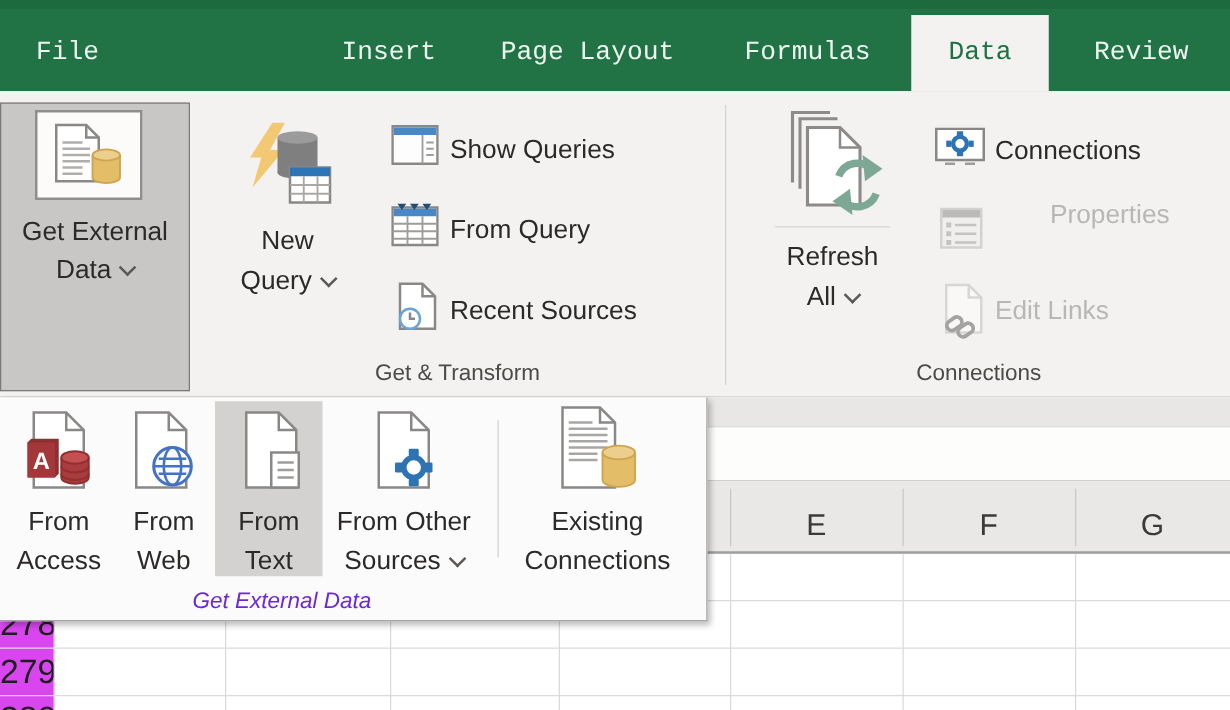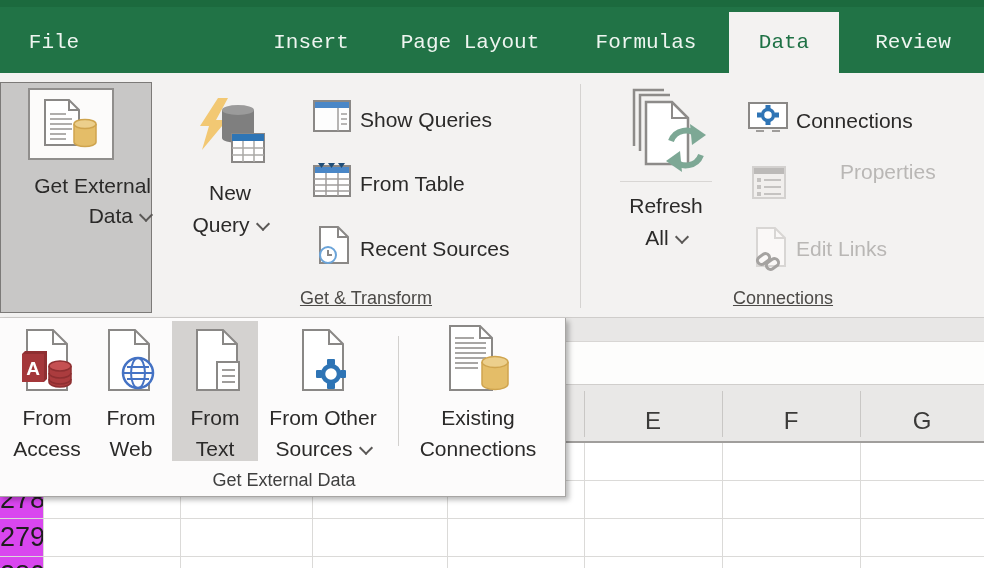--- a/index.html
+++ b/index.html
@@ -12,28 +12,28 @@
   .tab{position:absolute;top:12px;height:61px;display:flex;align-items:center;justify-content:center;
        color:#eef5f0;font-size:21px;cursor:default;font-family:Liberation Mono, monospace;}
   .tab.active{background:#f3f2f1;color:#1e7145;}
   
   .ribbon{position:absolute;left:0;top:73px;width:984px;height:244px;background:#f3f2f1;
           border-bottom:1px solid #cfcdcb;color:#2b2a29;}
   .ged-btn{position:absolute;left:0;top:9px;width:152px;height:231px;background:#c8c7c6;
            border:1px solid #7c7a78;box-sizing:border-box;}
   .ged-iconbox{position:absolute;left:27px;top:5px;width:82px;height:68px;background:#fcfbfa;
                border:2px solid #908e8c;display:flex;align-items:center;justify-content:center;}
-  .btn-line{position:absolute;width:100%;text-align:right;font-size:21px;line-height:26px;}
+  .btn-line{position:absolute;width:100%;text-align:center;font-size:21px;line-height:26px;}
   .chev{display:inline-block;width:8px;height:8px;border-right:2px solid #5a5856;
         border-bottom:2px solid #5a5856;transform:rotate(45deg);margin-left:8px;
         position:relative;top:-3px;}
   .rlabel{position:absolute;font-size:21px;line-height:28px;white-space:nowrap;}
   .rlabel.disabled{color:#b9b7b5;}
   .center-line{position:absolute;text-align:center;font-size:21px;line-height:26px;white-space:nowrap;}
-  .group-label{position:absolute;top:215px;width:200px;text-align:center;font-size:18px;color:#4c4a47;text-decoration:underline;}
+  .group-label{position:absolute;top:215px;width:200px;text-align:center;font-size:18px;color:#4c4a47;}
   .vsep{position:absolute;width:1px;background:#d5d3d1;}
   .icon{position:absolute;}
   
   .sheet{position:absolute;left:0;top:318px;width:984px;height:250px;background:#fff;}
   .band-upper{position:absolute;left:0;top:0;width:984px;height:23px;background:#e8e7e6;
               border-bottom:1px solid #d8d6d4;}
   .band-formula{position:absolute;left:0;top:24px;width:984px;height:42px;background:#fdfdfc;
                 border-bottom:1px solid #d0cecc;}
   .col-headers{position:absolute;left:0;top:67px;width:984px;height:56px;background:#e9e8e7;
                border-bottom:2px solid #a09e9c;}
@@ -43,21 +43,21 @@
   .gridline-h{position:absolute;left:0;width:984px;height:1px;background:#dbdad8;}
   .row-headers{position:absolute;left:0;top:125px;width:43px;height:125px;background:#d946ef;}
   .row-h{position:absolute;left:0;width:40px;height:38px;text-align:right;padding-right:3px;
          overflow:hidden;white-space:nowrap;font-size:27px;line-height:38px;color:#1e1e1e;}
   
   .panel{position:absolute;left:0;top:318px;width:566px;height:179px;background:#fcfbfb;
          border-right:1px solid #a7a5a3;border-bottom:1px solid #a7a5a3;box-sizing:border-box;
          box-shadow:3px 3px 5px rgba(0,0,0,.28);z-index:50;color:#2b2a29;}
   .dd-highlight{position:absolute;left:172px;top:3px;width:86px;height:140px;background:#d4d2d0;}
   .dd-label{position:absolute;top:84px;width:120px;text-align:center;font-size:21px;line-height:31px;}
-  .dd-footer{position:absolute;top:152px;width:260px;text-align:center;font-size:18px;color:#404040;}
+  .dd-footer{position:absolute;top:152px;width:260px;text-align:left;font-size:18px;color:#6d28d9;font-style:italic;}
   .panel-sep{position:absolute;left:398px;top:18px;width:1px;height:110px;background:#d2d0ce;}
 </style>
 </head>
 <body>
 
 <div class="screen">
 
   <div class="tabbar">
     <div class="tabbar-topstrip"></div>
     <div class="tab" style="left:14px;width:80px;">File</div>
@@ -138,21 +138,21 @@
             <polygon points="25,1 32,1 28.5,6"></polygon>
         </g>
         <g stroke="#9f9d9b" stroke-width="1.5">
           <line x1="1" y1="17" x2="37" y2="17"></line>
             <line x1="1" y1="23" x2="37" y2="23"></line>
             <line x1="1" y1="29" x2="37" y2="29"></line>
           <line x1="13" y1="11" x2="13" y2="34"></line>
             <line x1="25" y1="11" x2="25" y2="34"></line>
         </g>
       </svg>
-      <div class="rlabel" style="left:360px;top:97px;">From Table</div>
+      <div class="rlabel" style="left:360px;top:97px;">From Query</div>
     </div>
 
     <div>
       <svg class="icon" style="left:316px;top:152px;" width="36" height="40" viewBox="0 0 36 40">
         <path d="M4 2 H22 L32 12 V38 H4 Z" fill="#ffffff" stroke="#8a8886" stroke-width="2"></path>
         <path d="M22 2 V12 H32" fill="none" stroke="#8a8886" stroke-width="2"></path>
         <circle cx="12" cy="30" r="8" fill="#ffffff" stroke="#6ba4d9" stroke-width="2"></circle>
         <path d="M12 25 V30 H16" fill="none" stroke="#8a8886" stroke-width="2"></path>
       </svg>
       <div class="rlabel" style="left:360px;top:162px;">Recent Sources</div>

